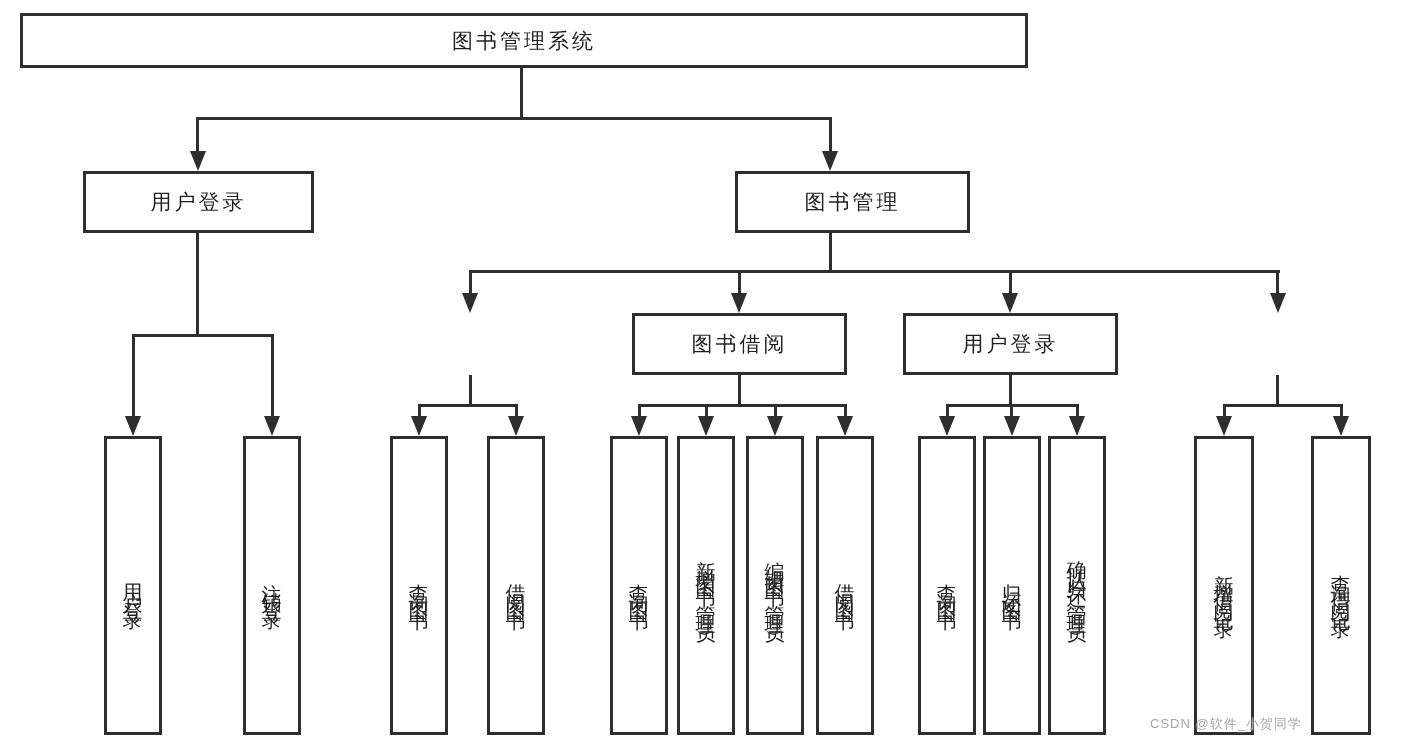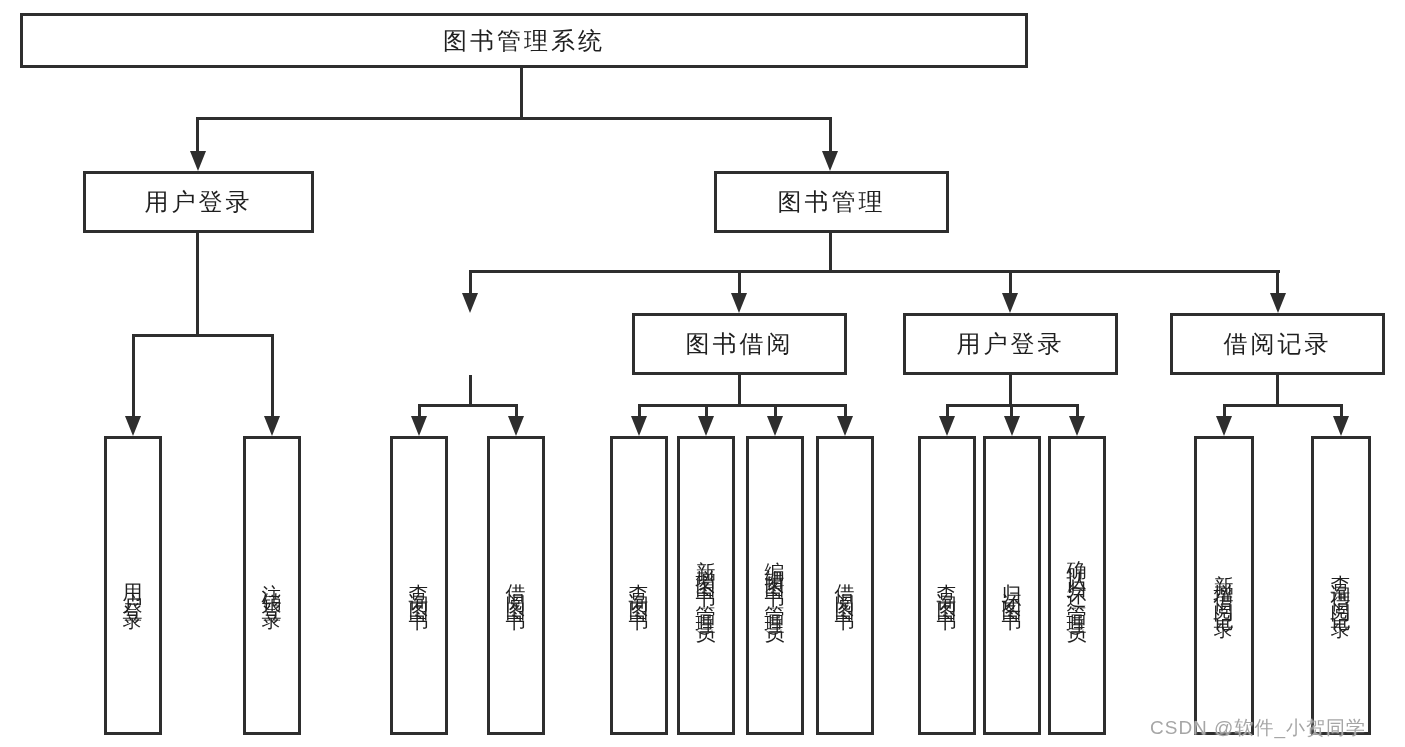--- a/index.html
+++ b/index.html
@@ -7,21 +7,21 @@
     position:relative; width:1405px; height:747px;
     background:#ffffff; overflow:hidden;
     font-family:"Liberation Sans","DejaVu Sans",sans-serif;
     color:#1f1f1f;
   }
   
   .hbox {
     position:absolute; box-sizing:border-box;
     border:3px solid #2e2e2e; background:#fff;
     display:flex; align-items:center; justify-content:center;
-    font-size:24px; letter-spacing:3px; white-space:nowrap;
+    font-size:21px; letter-spacing:3px; white-space:nowrap;
   }
   
   .vbox {
     position:absolute; box-sizing:border-box;
     top:436px; width:58px; height:299px;
     border:3px solid #2e2e2e; background:#fff;
     display:flex; align-items:center; justify-content:center;
   }
   .vtext {
     writing-mode:vertical-rl; text-orientation:mixed;
@@ -30,54 +30,51 @@
   }
   .line { position:absolute; background:#2e2e2e; }
   .arrow {
     position:absolute; width:0; height:0;
     border-left:8px solid transparent;
     border-right:8px solid transparent;
     border-top:20px solid #2e2e2e;
   }
   .watermark {
     position:absolute; left:1150px; top:715px;
-    font-size:19px; letter-spacing:1px;
+    font-size:13px; letter-spacing:1px;
     color:#a6a6a6; text-shadow:0 1px 2px rgba(255,255,255,0.9);
     z-index:10; white-space:nowrap;
   }
 </style>
 </head>
 <body>
 
 <div class="stage">
 
   <div class="hbox" style="left:20px; top:13px; width:1008px; height:55px;">
     <span>图书管理系统</span>
   </div>
 
   <div class="hbox" style="left:83px; top:171px; width:231px; height:62px;">
     <span>用户登录</span>
   </div>
 
-  <div class="hbox" style="left:714px; top:171px; width:235px; height:62px;">
+  <div class="hbox" style="left:735px; top:171px; width:235px; height:62px;">
     <span>图书管理</span>
   </div>
 
 
   <div class="hbox" style="left:632px; top:313px; width:215px; height:62px;font-family:Liberation Mono, monospace;">
     <span>图书借阅</span>
   </div>
 
   <div class="hbox" style="left:903px; top:313px; width:215px; height:62px;">
     <span>用户登录</span>
   </div>
 
-  <div class="hbox" style="left:1170px; top:313px; width:215px; height:62px;">
-    <span>借阅记录</span>
-  </div>
 
   <div class="vbox" style="left:104px;">
     <span class="vtext">用户登录</span>
   </div>
   <div class="vbox" style="left:243px;">
     <span class="vtext">注销登录</span>
   </div>
 
   <div class="vbox" style="left:390px;">
     <span class="vtext">查询图书</span>

